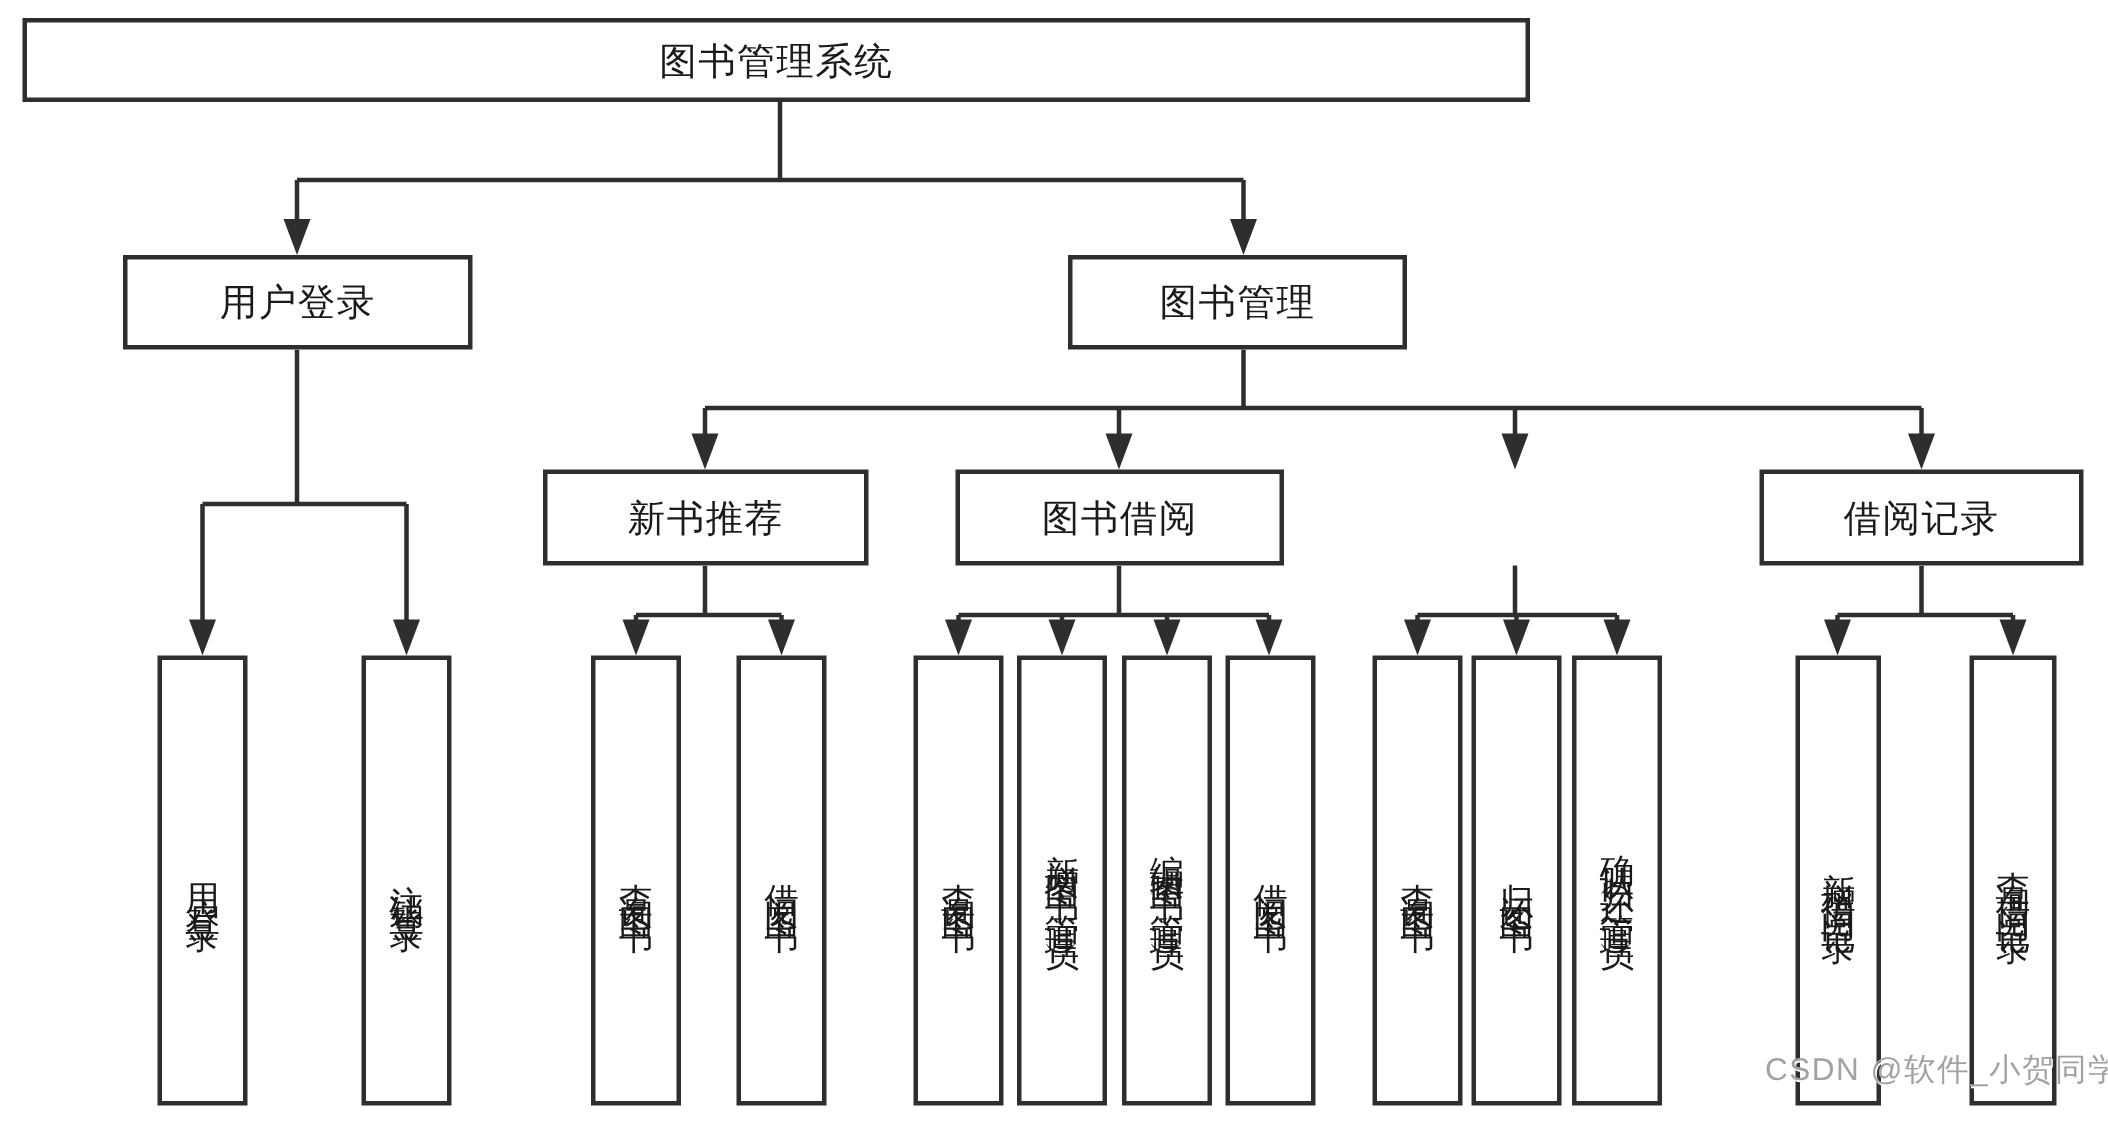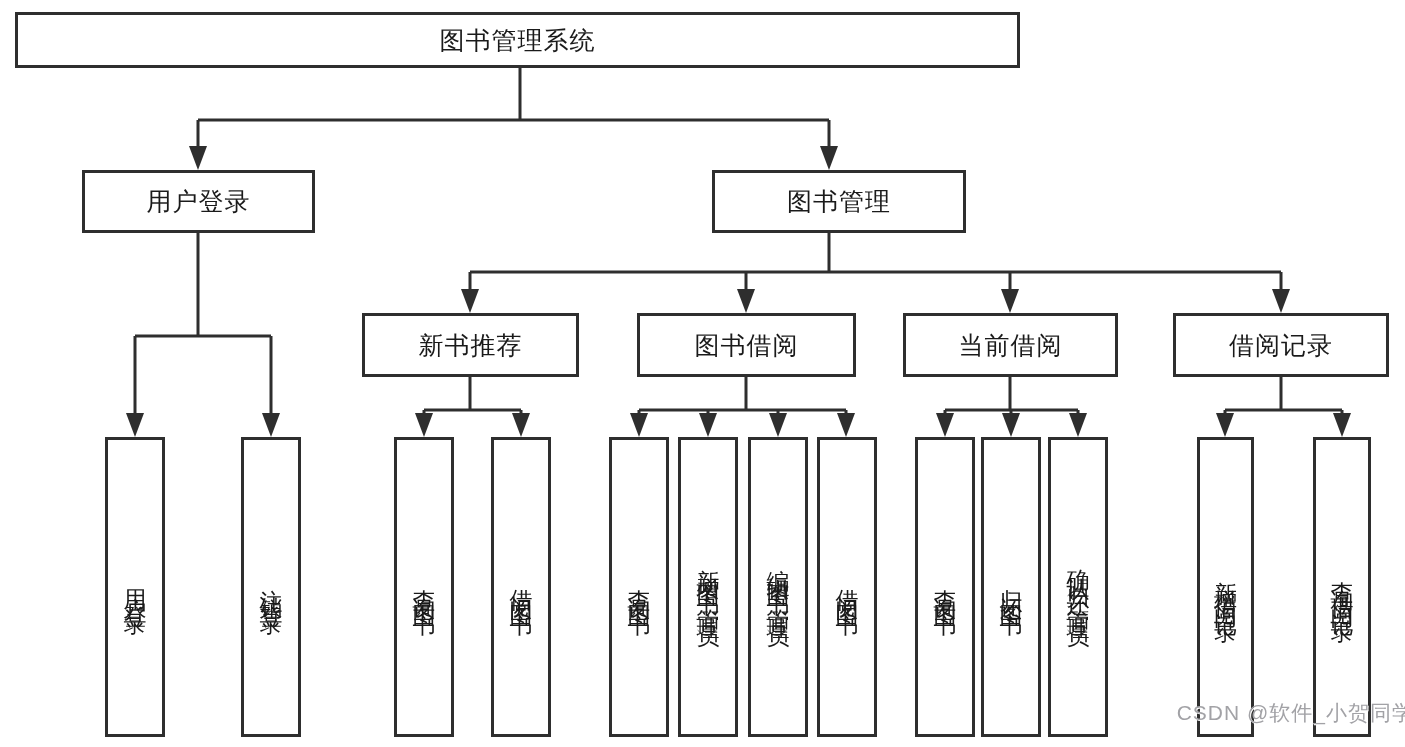--- a/index.html
+++ b/index.html
@@ -76,32 +76,29 @@
       M1333 413 L1351 413 L1342 437 Z"></path>
   </svg>
 
   <div class="box h" style="left:15px;top:12px;width:1005px;height:56px">
     <span>图书管理系统</span>
   </div>
 
   <div class="box h" style="left:82px;top:170px;width:233px;height:63px">
     <span>用户登录</span>
   </div>
-  <div class="box h" style="left:712px;top:170px;width:254px;height:63px">
+  <div class="box h" style="left:712px;top:170px;width:226px;height:63px">
     <span>图书管理</span>
   </div>
 
   <div class="box h" style="left:637px;top:313px;width:219px;height:64px">
     <span>图书借阅</span>
   </div>
   <div class="box h" style="left:362px;top:313px;width:217px;height:64px">
     <span>新书推荐</span>
-  </div>
-  <div class="box h" style="left:903px;top:313px;width:215px;height:64px">
-    <span>当前借阅</span>
   </div>
   <div class="box h" style="left:1173px;top:313px;width:216px;height:64px">
     <span>借阅记录</span>
   </div>
 
   <div class="box v" style="left:105px;top:437px;width:60px;height:300px">
     <span class="vtext">用户登录</span>
   </div>
   <div class="box v" style="left:241px;top:437px;width:60px;height:300px">
     <span class="vtext">注销登录</span>

